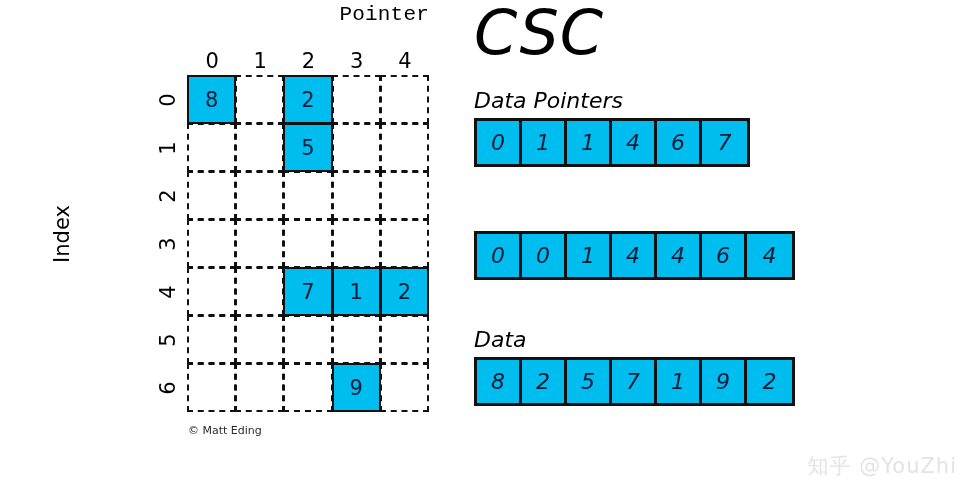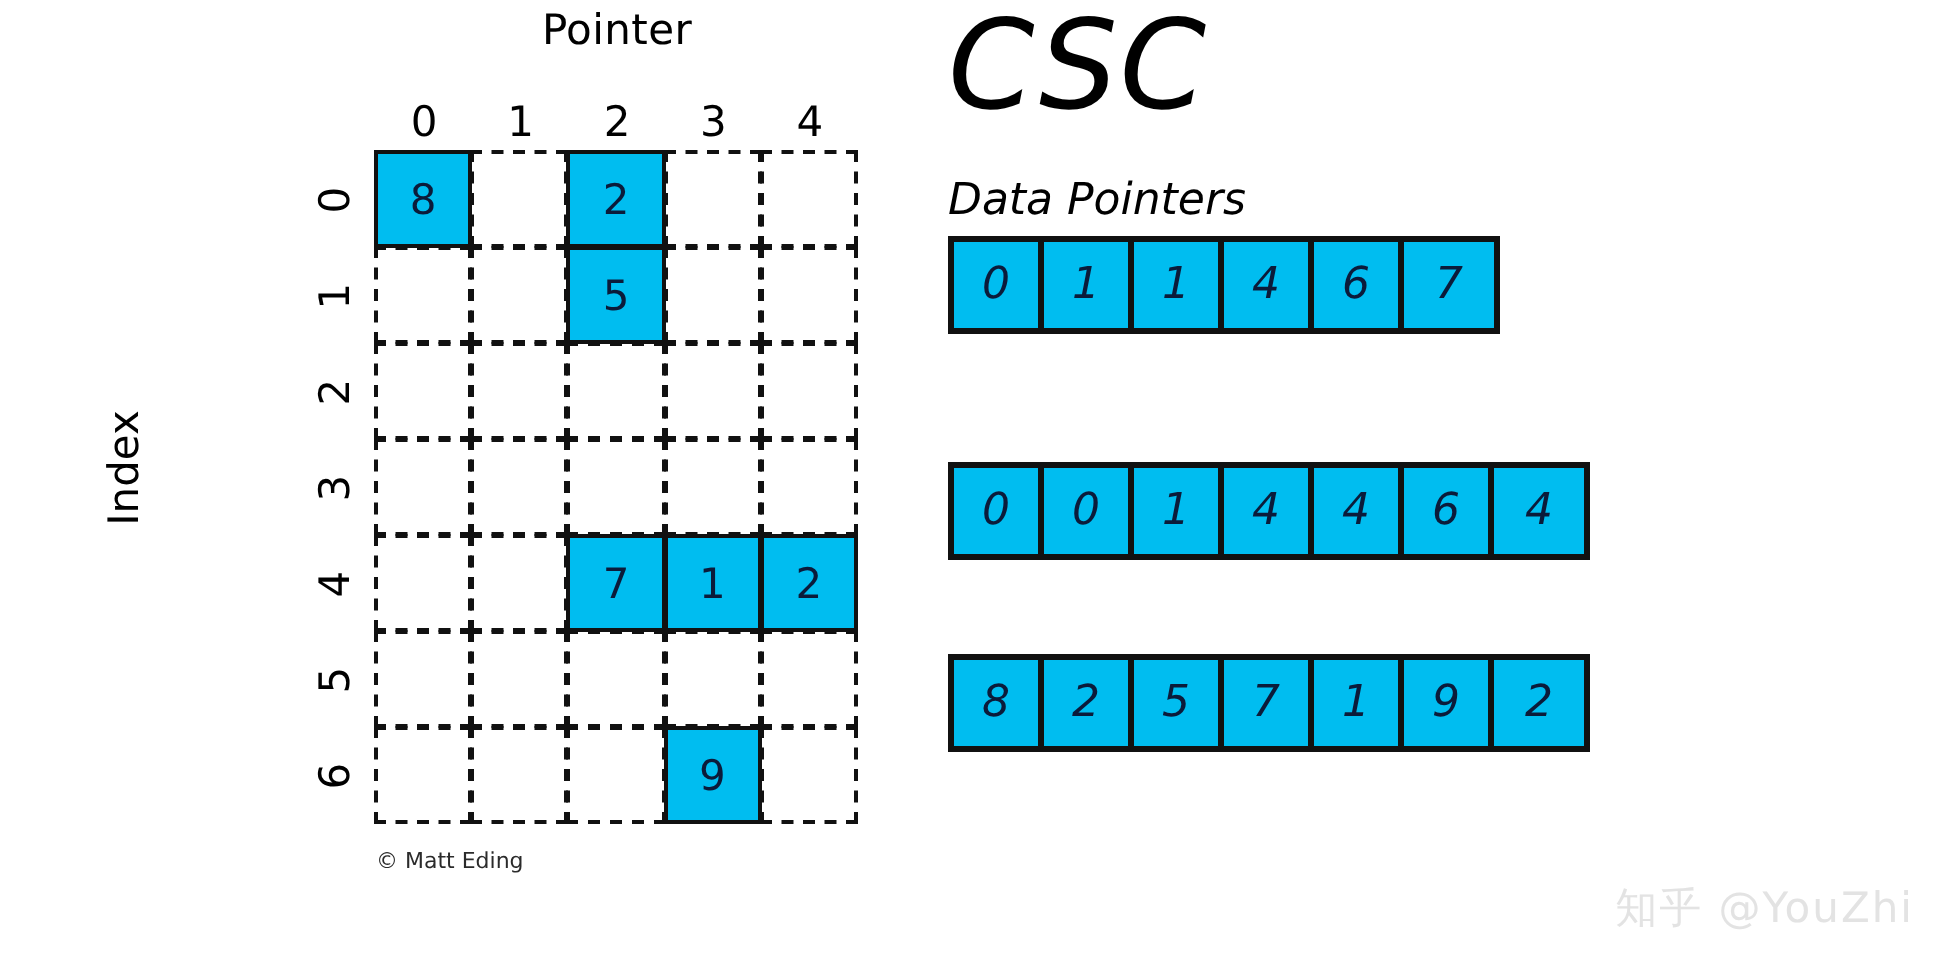--- a/index.html
+++ b/index.html
@@ -23,23 +23,24 @@
     top: 0;
     width: 460px;
     height: 488px;
   }
 
   #pointer-axis-title {
     position: absolute;
     left: 188px;
     top: 3px;
     width: 241px;
-    text-align: center;
+    text-align: right;
     font-size: 21px;
     letter-spacing: 0.2px;
+    font-family: Liberation Mono, monospace;
   }
 
   #index-axis-title {
     position: absolute;
     left: -18px;
     top: 222px;
     width: 160px;
     text-align: center;
     font-size: 21px;
     transform: rotate(-90deg);
@@ -175,21 +176,21 @@
   .array-cell:last-child { border-right: none; }
 
   #block-index-pointers { top: 88px; }
   #block-indices { top: 231px; }
   #block-data { top: 327px; }
 
   
   #watermark {
     position: absolute;
     right: 18px;
-    bottom: 20px;
+    bottom: 8px;
     font-size: 21px;
     color: #e3e3e3;
     letter-spacing: 1px;
     white-space: nowrap;
     user-select: none;
   }
 </style>
 </head>
 <body>
 
@@ -322,20 +323,21 @@
         <div class="array-cell">0</div>
         <div class="array-cell">1</div>
         <div class="array-cell">4</div>
         <div class="array-cell">4</div>
         <div class="array-cell">6</div>
         <div class="array-cell">4</div>
       </div>
   </div>
 
   <div class="array-block" id="block-data">
+    <div class="array-label">Data</div>
     <div class="array-boxes">
         <div class="array-cell">8</div>
         <div class="array-cell">2</div>
         <div class="array-cell">5</div>
         <div class="array-cell">7</div>
         <div class="array-cell">1</div>
         <div class="array-cell">9</div>
         <div class="array-cell">2</div>
       </div>
   </div>

